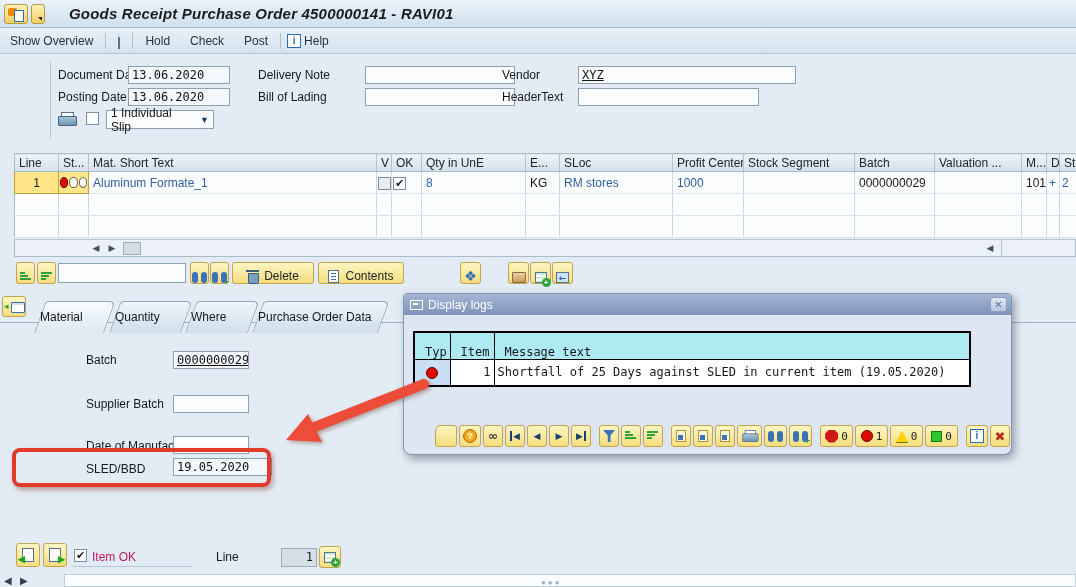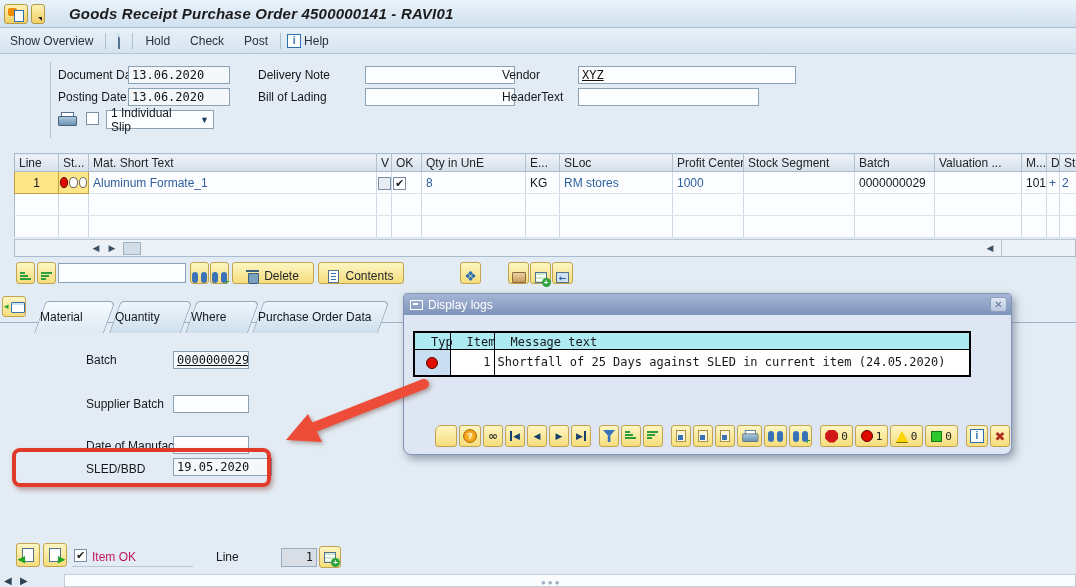--- a/index.html
+++ b/index.html
@@ -85,21 +85,21 @@
   .foldbtn::before{content:"";position:absolute;left:8px;top:5px;width:12px;height:9px;background:#fff;border:1px solid #3a6fb0;border-radius:1px;box-shadow:inset 0 2px 0 #cfe2f5}
   .foldbtn::after{content:"◂";position:absolute;left:1px;top:4px;color:#1fa51f;font-size:9px}
 
   
   .popup{position:absolute;left:403px;top:293px;width:609px;height:162px;background:#dde6f2;border:1px solid #8494b4;border-radius:4px 4px 8px 8px;box-shadow:3px 4px 9px rgba(50,62,84,.45);z-index:40}
   .ptitle{height:21px;background:linear-gradient(#a5b6d6,#7e93ba);border-radius:3px 3px 0 0;display:flex;align-items:center;color:#fff;padding:0 4px}
   .pticon{width:13px;height:10px;border:1px solid #fff;margin:0 5px 0 2px;position:relative}
   .pticon::after{content:"";position:absolute;left:2px;top:2px;width:5px;height:2px;background:#fff}
   .pclose{margin-left:auto;width:17px;height:15px;background:linear-gradient(#dfe7f3,#b9c7de);border:1px solid #8e9fbd;border-radius:3px;color:#5a6c92;font:bold 10px/14px "DejaVu Sans",sans-serif;text-align:center}
   .ptable{position:absolute;left:9px;top:37px;width:558px;border:2px solid #000;border-collapse:collapse;background:#fff;table-layout:fixed;font-family:"DejaVu Sans Mono",monospace;font-size:12px}
-  .ptable th{background:#aeeaf2;border:1px solid #000;height:17px;font-weight:normal;text-align:left;padding:0 16px;vertical-align:bottom}
+  .ptable th{background:#aeeaf2;border:1px solid #000;height:27px;font-weight:normal;text-align:left;padding:0 10px;vertical-align:bottom}
   .ptable td{border:1px solid #000;height:27px;padding:0 3px;vertical-align:middle}
   .typsel{background:#c9def2;text-align:center}
   .i-err{display:inline-block;width:12px;height:12px;background:#e00b00;border:1px solid #5f0000;border-radius:50%;vertical-align:middle}
   .ptools{position:absolute;left:31px;top:130px;height:24px;display:flex;align-items:center;gap:2px}
   .pbtn{min-width:20px;height:22px;background:linear-gradient(#fdf6c3,#f6dd7d);border:1px solid #c2a44e;border-radius:3px;display:flex;align-items:center;justify-content:center;gap:3px;padding:0 3px;color:#17406e;font-size:10px}
   .pblank{width:22px;height:22px;background:linear-gradient(#fdf6c3,#f6dd7d);border:1px solid #c2a44e;border-radius:6px 3px 3px 3px}
   .i-help{width:14px;height:14px;border-radius:50%;background:radial-gradient(#ffc23c,#e89000);border:1px solid #a86c08;color:#fff;font:bold 9px/13px "Liberation Sans",sans-serif;text-align:center}
   .i-glass{color:#3a3a3a;font:bold 12px/12px "DejaVu Sans",sans-serif}
   .nav{font-size:9px;color:#17406e}
   .barl{border-left:2px solid #17406e;padding-left:1px}
@@ -377,21 +377,21 @@
         </colgroup>
       <tbody>
           <tr>
         <th>Typ</th>
         <th>Item</th>
         <th>Message text</th>
       </tr>
       <tr>
         <td class="typsel"><span class="i-err"></span></td>
         <td style="text-align:right">1</td>
-        <td>Shortfall of 25 Days against SLED in current item (24.05.2020)</td>
+        <td>Shortfall of 25 Days against SLED in current item (19.05.2020)</td>
       </tr>
     </tbody>
       </table>
     <div class="ptools">
       <span class="pblank"></span>
       <span class="pbtn">
           <span class="i-help">?</span>
         </span>
       <span class="pbtn">
           <span class="i-glass">∞</span>

